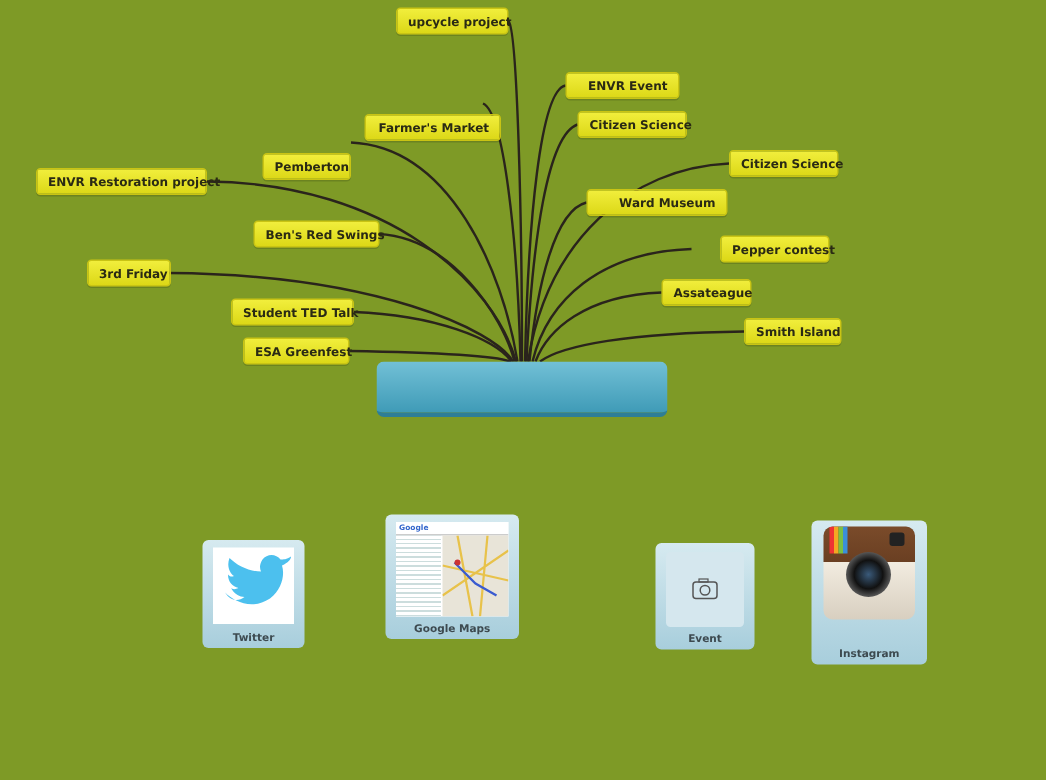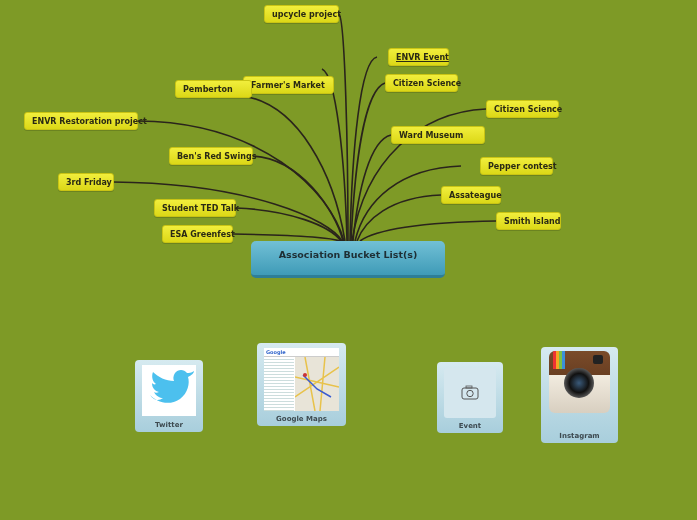--- a/index.html
+++ b/index.html
@@ -2,21 +2,21 @@
 <html><head>
 <meta charset="utf-8">
 <style>
   html, body { margin:0; padding:0; }
   body { width:697px; height:520px; background:#7e9a26; position:relative; overflow:hidden;
          font-family:"DejaVu Sans", sans-serif; }
   svg.links { position:absolute; left:0; top:0; width:697px; height:520px; }
   .node { position:absolute; height:18px; line-height:18px; padding:0 7px; border-radius:3px;
           background:linear-gradient(#f1ee3c,#dcd817); border:1px solid #c9c414;
           box-shadow:0 1px 0 rgba(0,0,0,0.15); font-size:8px; font-weight:bold; color:#2a2a14;
-          white-space:nowrap; box-sizing:border-box; text-align:left; }
+          white-space:nowrap; box-sizing:border-box; text-align:right; }
   .root { position:absolute; left:251px; top:241px; width:194px; height:37px; border-radius:5px;
           background:linear-gradient(#72c0d6,#3f9bb7); border-bottom:3px solid #2e7e96;
           box-sizing:border-box; text-align:center; font-size:9.5px; font-weight:bold; color:#1e2e34;
           padding-top:8px; line-height:11px; }
   .card { position:absolute; border-radius:4px; background:linear-gradient(#d6eaf0,#a8cedc);
           box-sizing:border-box; text-align:center; }
   .card .thumb { position:absolute; left:7px; top:5px; right:7px; background:#fff; overflow:hidden; }
   .card .lbl { position:absolute; left:0; right:0; bottom:3px; font-size:7px; font-weight:bold; color:#3d4a50; }
 </style>
 </head>
@@ -37,36 +37,35 @@
     <path d="M486,109 C420,112 365,160 352,241"></path>
     <path d="M391,135 C370,140 358,190 353,241"></path>
     <path d="M461,166 C400,168 365,200 355,241"></path>
     <path d="M441,195 C390,197 365,220 357,241"></path>
     <path d="M496,221 C420,222 375,230 360,241"></path>
   </g>
 </svg>
 
 <div class="node" style="left:264px;top:5px;width:75px;">upcycle project</div>
 <div class="node" style="left:243px;top:76px;width:91px;">Farmer's Market</div>
-<div class="node" style="left:175px;top:80px;width:77px;">Pemberton</div>
+<div class="node" style="left:175px;top:102px;width:59px;">Pemberton</div>
 <div class="node" style="left:24px;top:112px;width:114px;">ENVR Restoration project</div>
 <div class="node" style="left:169px;top:147px;width:84px;">Ben's Red Swings</div>
 <div class="node" style="left:58px;top:173px;width:56px;">3rd Friday</div>
 <div class="node" style="left:154px;top:199px;width:82px;">Student TED Talk</div>
 <div class="node" style="left:162px;top:225px;width:71px;">ESA Greenfest</div>
-<div class="node" style="left:388px;top:48px;width:61px;text-decoration:underline;">ENVR Event</div>
+<div class="node" style="left:377px;top:48px;width:76px;">ENVR Event</div>
 <div class="node" style="left:385px;top:74px;width:73px;">Citizen Science</div>
 <div class="node" style="left:486px;top:100px;width:73px;">Citizen Science</div>
 <div class="node" style="left:391px;top:126px;width:94px;">Ward Museum</div>
 <div class="node" style="left:480px;top:157px;width:73px;">Pepper contest</div>
 <div class="node" style="left:441px;top:186px;width:60px;">Assateague</div>
 <div class="node" style="left:496px;top:212px;width:65px;">Smith Island</div>
 
 <div class="root">
-  <div>Association Bucket List(s)</div>
 </div>
 
 <div class="card" style="left:135px;top:360px;width:68px;height:72px;">
   <div class="thumb" style="top:5px;height:51px;background:#fff;">
     <svg width="54" height="51" viewBox="0 0 54 51">
       <path d="M8,30 C14,36 26,42 38,34 C46,28 48,18 46,12 C50,10 52,8 52,6 C49,8 47,8 45,8 C42,4 36,4 33,8 C31,11 31,14 32,16 C24,16 16,12 11,7 C9,12 11,17 14,19 C12,20 11,19 10,18 C10,23 13,26 17,27 C15,28 13,28 12,27 C14,31 18,33 21,33 C17,36 12,36 8,30 Z" fill="#4cc0ee"></path>
     </svg>
   </div>
   <div class="lbl">Twitter</div>
 </div>

